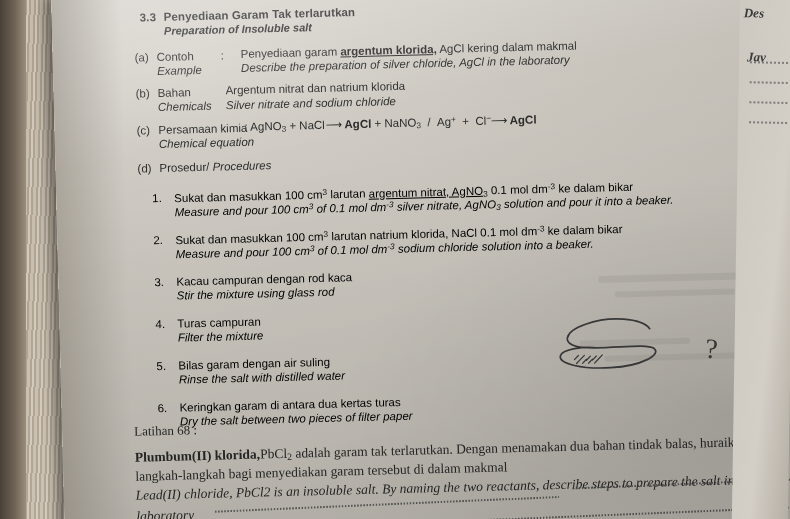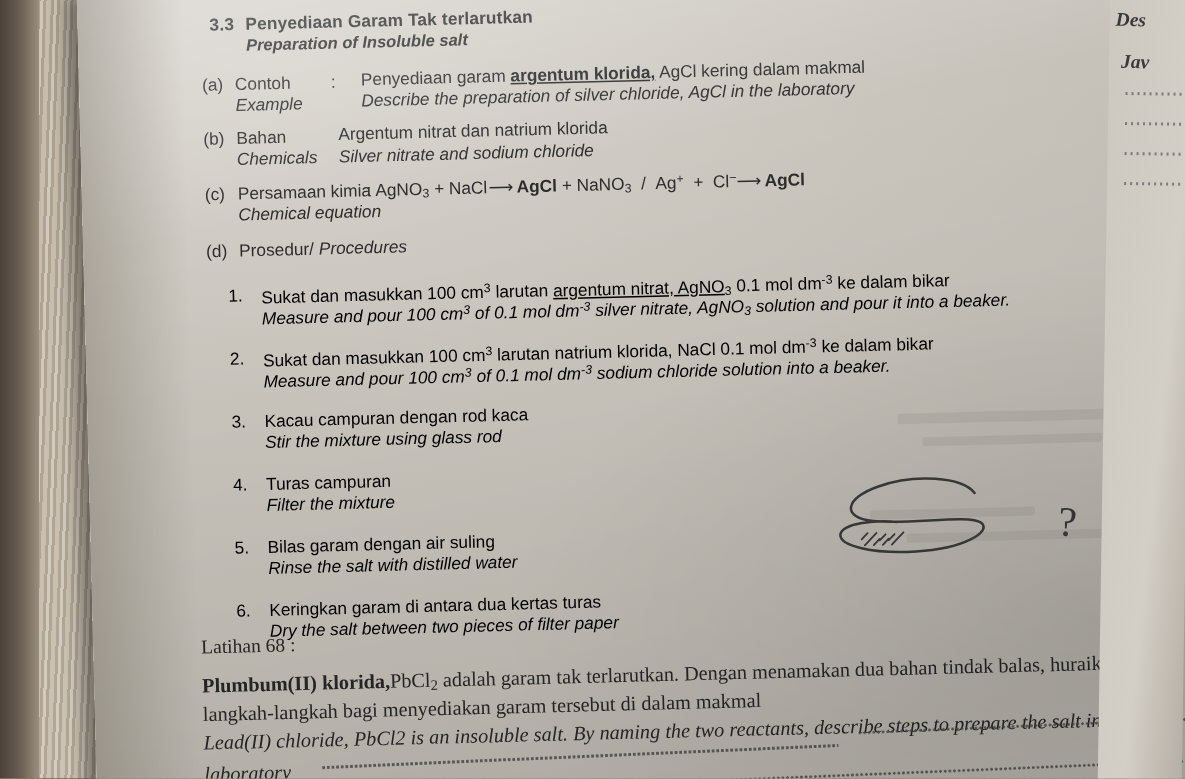--- a/index.html
+++ b/index.html
@@ -226,18 +226,18 @@
   <div class="dots" style="left:360px;top:534px;width:400px;transform:rotate(-0.9deg);"></div>
 
   <div class="wash-a"></div>
   <div class="wash-b"></div>
   <div class="wash-c"></div>
   <div id="gutter"></div>
 </div>
 
 <div id="facing">
   <div class="ftxt" style="top:6px;">Des</div>
-  <div class="ftxt" style="top:34px;left:8px;">Jav</div>
+  <div class="ftxt" style="top:50px;left:8px;">Jav</div>
   <div class="fdots" style="top:62px;"></div>
   <div class="fdots" style="top:82px;"></div>
   <div class="fdots" style="top:102px;"></div>
   <div class="fdots" style="top:122px;"></div>
 </div>
 
 </body></html>

